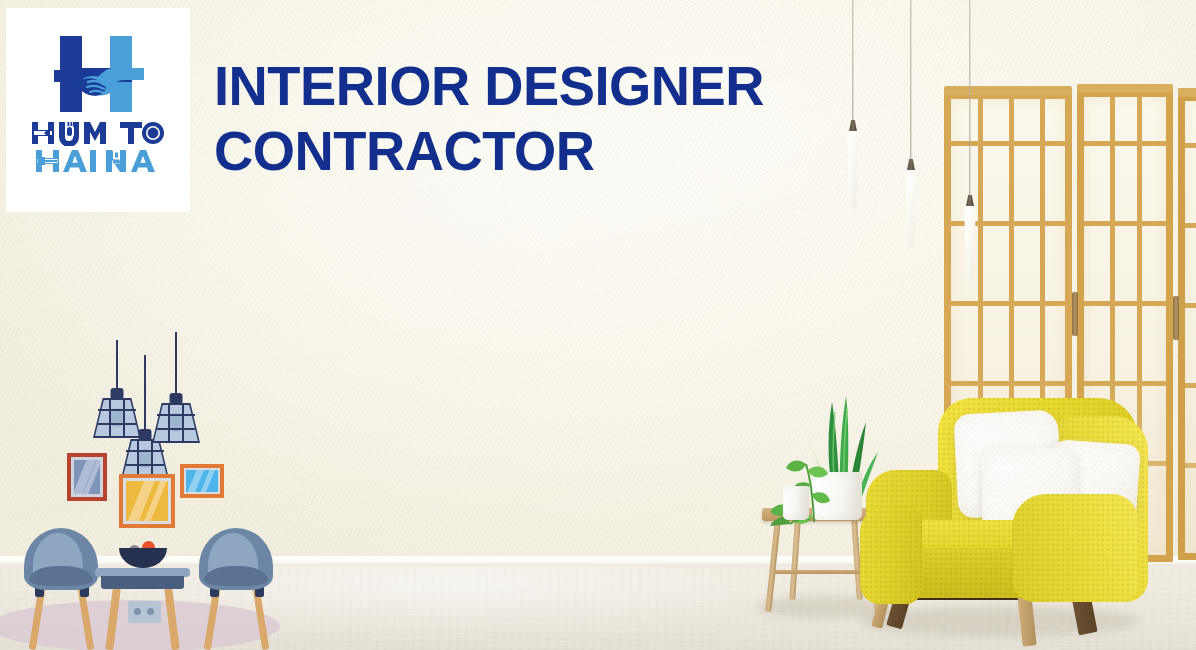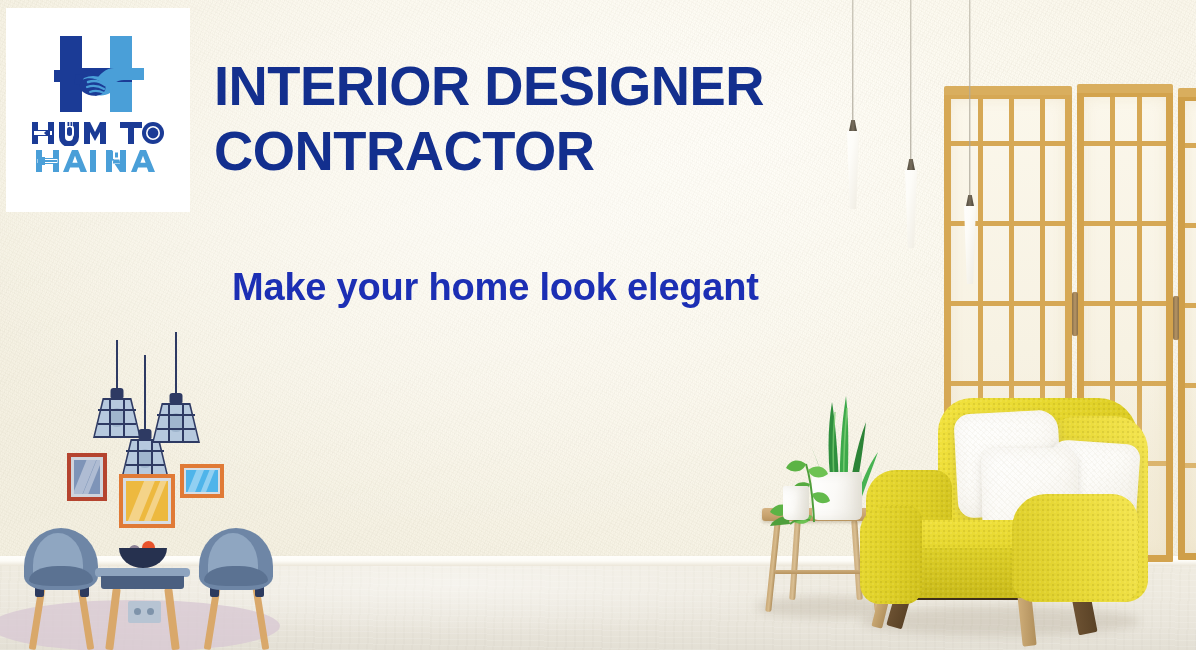--- a/index.html
+++ b/index.html
@@ -701,15 +701,14 @@
         </svg>
       </span>
     </div>
   </div>
 
   <div class="headline">
     <span class="headline-l1">INTERIOR DESIGNER</span>
     <span class="headline-l2">CONTRACTOR</span>
   </div>
 
-  <div class="tagline">Make your home look elegant</div>
 
 </div>
 
 </body></html>

